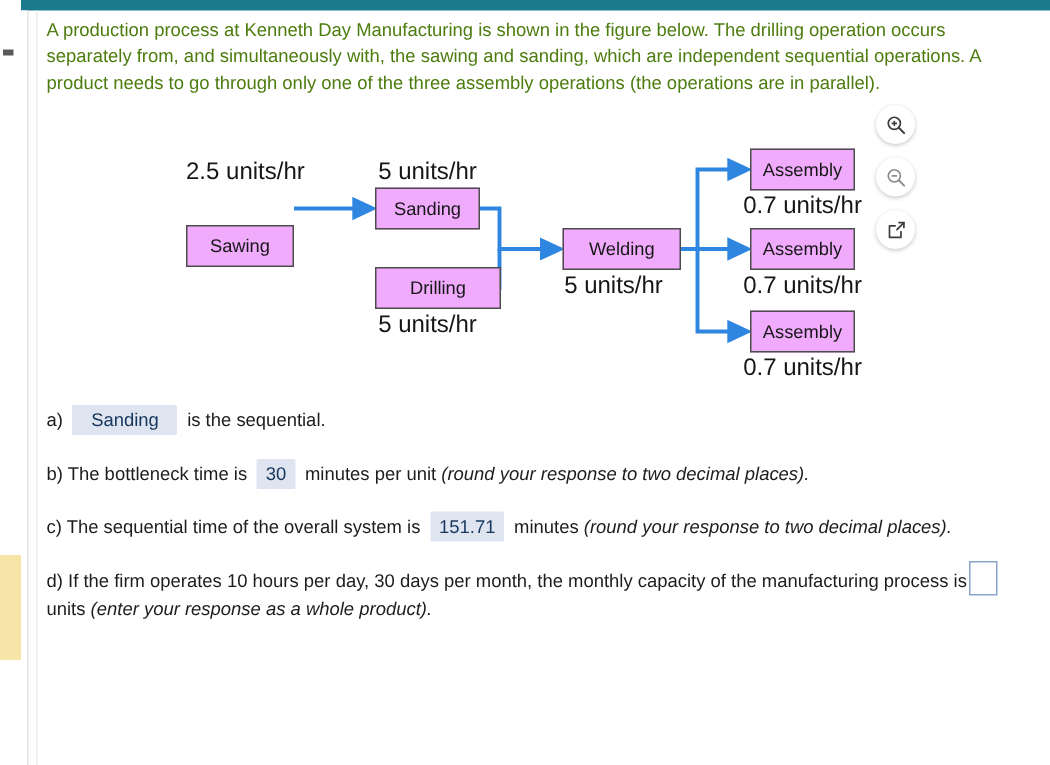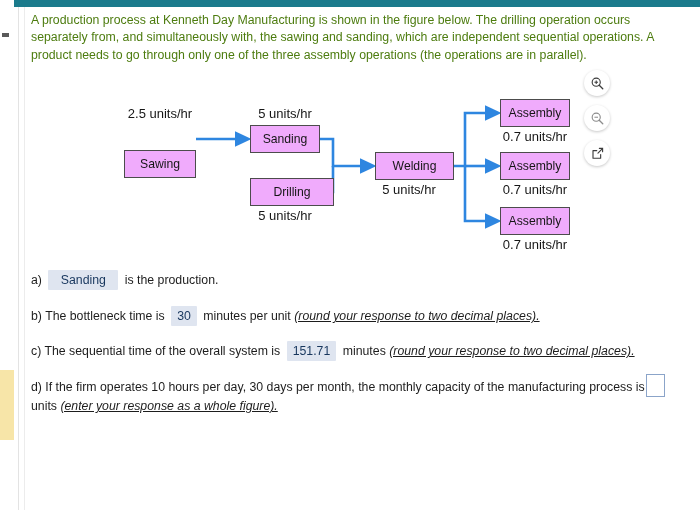--- a/index.html
+++ b/index.html
@@ -23,35 +23,35 @@
   }
 
   
   #figure{position:absolute;left:0;top:88px;width:700px;height:170px;}
   .pbox{
     position:absolute;border:1.4px solid #4c4c4c;background:#f0abfc;
     font-size:12.2px;line-height:27px;text-align:center;color:#161616;
     height:28px;box-sizing:border-box;
   }
   .rate{
-    position:absolute;font-size:13px;color:#161616;text-align:center;
+    position:absolute;font-size:16px;color:#161616;text-align:center;
     white-space:nowrap;
   }
   #fig-svg{position:absolute;left:0;top:0;width:700px;height:170px;}
 
   
   .iconbtn{
     position:absolute;width:26px;height:26px;border-radius:50%;
     background:#ffffff;box-shadow:0 1px 3px rgba(0,0,0,.22);
     display:flex;align-items:center;justify-content:center;
   }
 
   
   .ans{position:absolute;left:31px;font-size:12.3px;line-height:18px;color:#1d1d1d;}
-  .ans i{font-style:italic;text-decoration:underline;}
+  .ans i{font-style:italic;}
   .field{
     display:inline-block;background:#dfe5f0;color:#17365d;
     padding:1px 6px;margin:0 3px;border-radius:1px;text-align:center;
   }
   .field.wide{min-width:58px;}
   .blankbox{
     display:inline-block;width:19px;height:23px;border:1.3px solid #8ba4c9;
     background:#ffffff;vertical-align:-6px;margin:0 1px;box-sizing:border-box;
   }
 </style>
@@ -131,21 +131,21 @@
   <svg width="15" height="15" viewBox="0 0 20 20">
     <path d="M12.5,3.2 H16.8 V7.5" fill="none" stroke="#3c3c3c" stroke-width="1.5" stroke-linecap="round"></path>
     <path d="M16.6,3.4 L10.6,9.4" fill="none" stroke="#3c3c3c" stroke-width="1.5" stroke-linecap="round"></path>
     <path d="M14.2,11.3 V16.3 H4.0 V6.1 H9.0" fill="none" stroke="#3c3c3c" stroke-width="1.5" stroke-linecap="round" stroke-linejoin="round"></path>
   </svg>
 </div>
 
 <div class="ans" style="top:270px;width:600px;">
   <span>a)</span>
   <span class="field wide">Sanding</span>
-  <span>is the production.</span>
+  <span>is the sequential.</span>
 </div>
 
 <div class="ans" style="top:306px;width:620px;">
   <span>b)</span>
   <span>The bottleneck time is</span>
   <span class="field">30</span>
   <span>minutes per unit</span>
   <i>(round your response to two decimal places).</i>
 </div>
 
@@ -154,14 +154,14 @@
   <span>The sequential time of the overall system is</span>
   <span class="field">151.71</span>
   <span>minutes</span>
   <i>(round your response to two decimal places).</i>
 </div>
 
 <div class="ans" style="top:374px;width:654px;">
   <span>d)</span>
   <span>If the firm operates 10 hours per day, 30 days per month, the monthly capacity of the manufacturing process is</span><span class="blankbox"></span>
   <span>units</span>
-  <i>(enter your response as a whole figure).</i>
+  <i>(enter your response as a whole product).</i>
 </div>
 
 </body></html>

